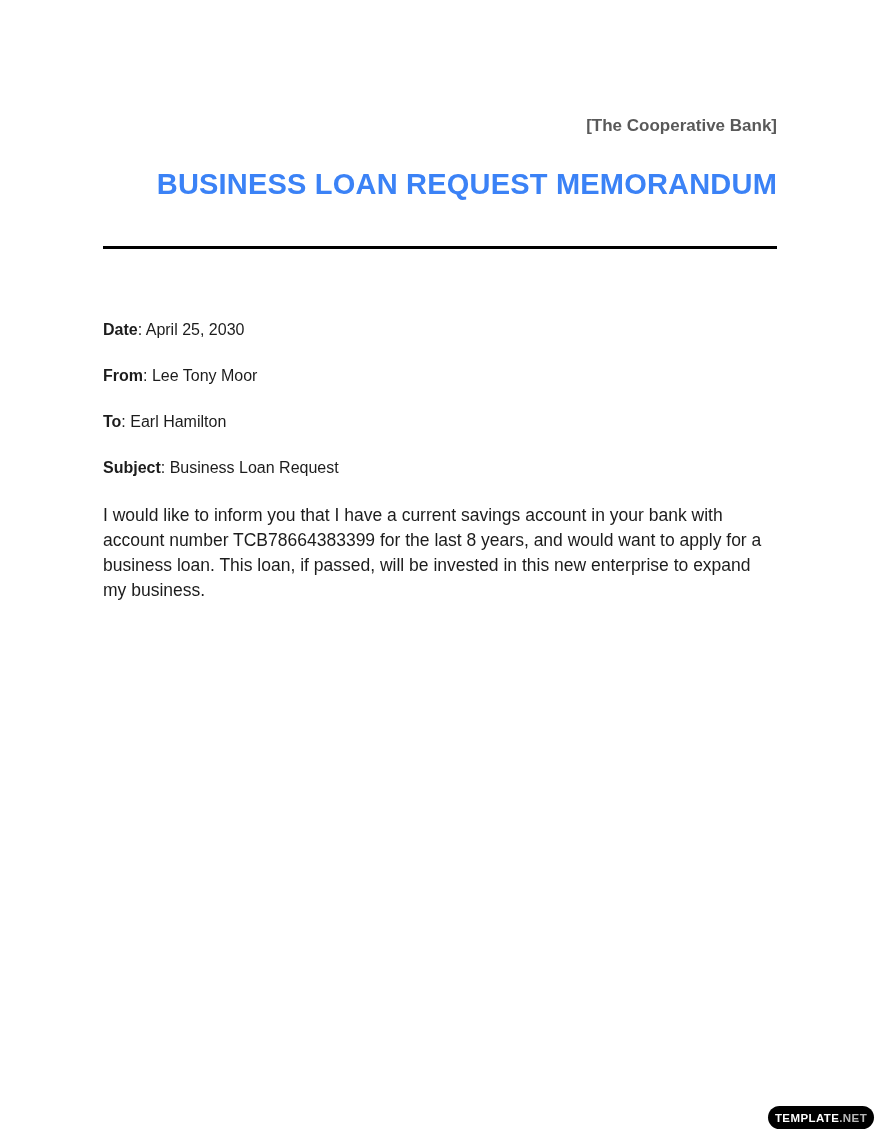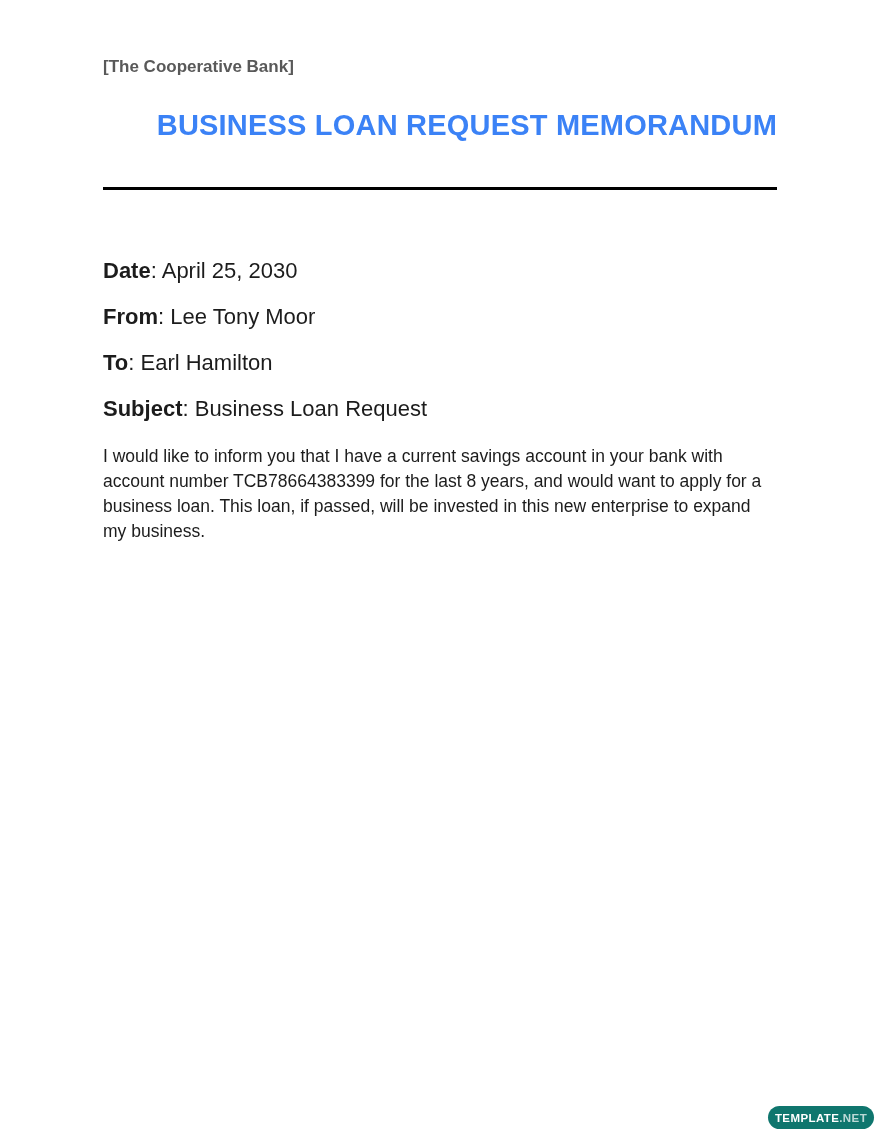--- a/index.html
+++ b/index.html
@@ -16,22 +16,22 @@
     color: #1c1c1c;
   }
   .page {
     padding: 0 103px;
     box-sizing: border-box;
     width: 880px;
     height: 1140px;
     position: relative;
   }
   .org-name {
-    padding-top: 56px;
-    text-align: left;
+    padding-top: 115px;
+    text-align: right;
     font-size: 17px;
     line-height: 21px;
     font-weight: bold;
     color: #595959;
   }
   .doc-title {
     margin-top: 31px;
     text-align: right;
     font-size: 29px;
     line-height: 34px;
@@ -42,40 +42,40 @@
   .divider {
     margin-top: 45px;
     height: 3px;
     background: #000000;
     width: 100%;
   }
   .meta-block {
     margin-top: 70px;
   }
   .meta-line {
-    font-size: 22px;
+    font-size: 16px;
     line-height: 22px;
     margin: 0 0 24px 0;
   }
   .meta-line .label {
     font-weight: bold;
   }
   .body-paragraph {
     font-size: 17.5px;
     line-height: 25px;
     margin: 0 0 17px 0;
     max-width: 675px;
   }
   .watermark-pill {
     position: absolute;
     right: 6px;
     bottom: 11px;
     width: 106px;
     height: 23px;
-    background: #0f766e;
+    background: #000000;
     border-radius: 12px;
     display: flex;
     align-items: center;
     justify-content: center;
     font-size: 11.5px;
     font-weight: bold;
     letter-spacing: 0.4px;
     color: #ffffff;
   }
   .watermark-pill .tld {

